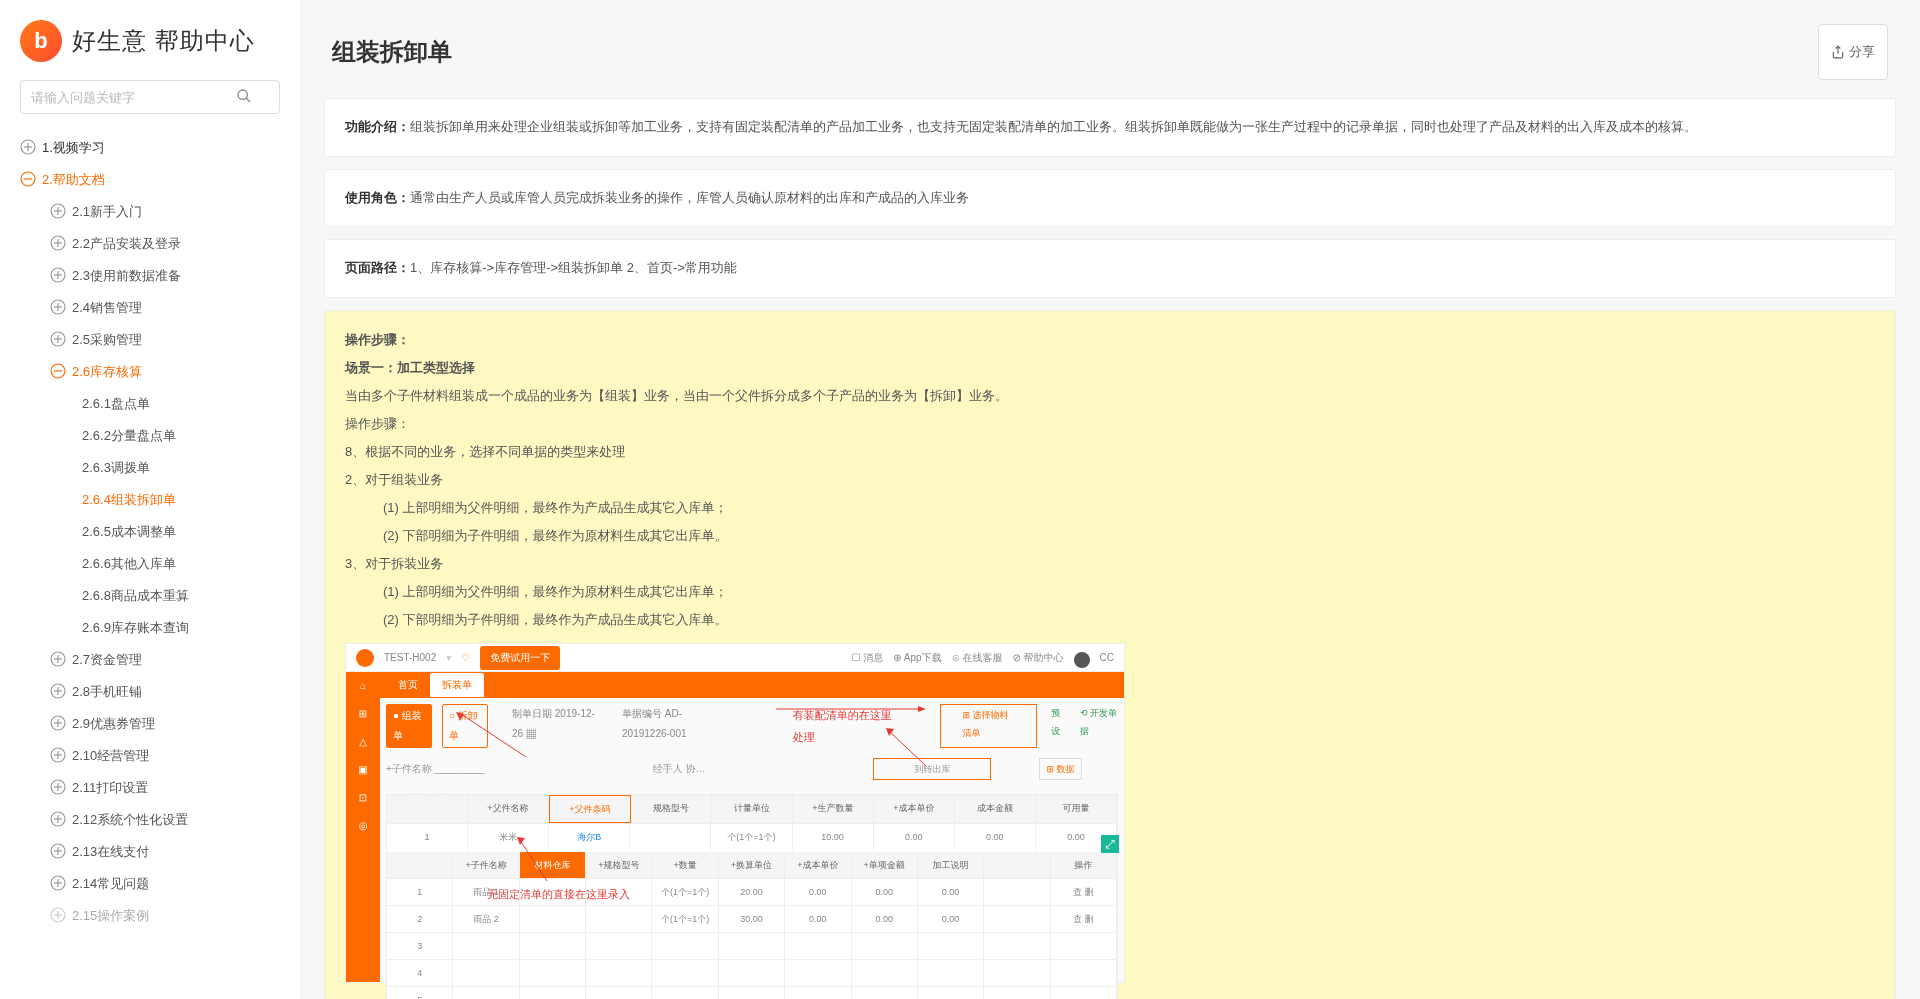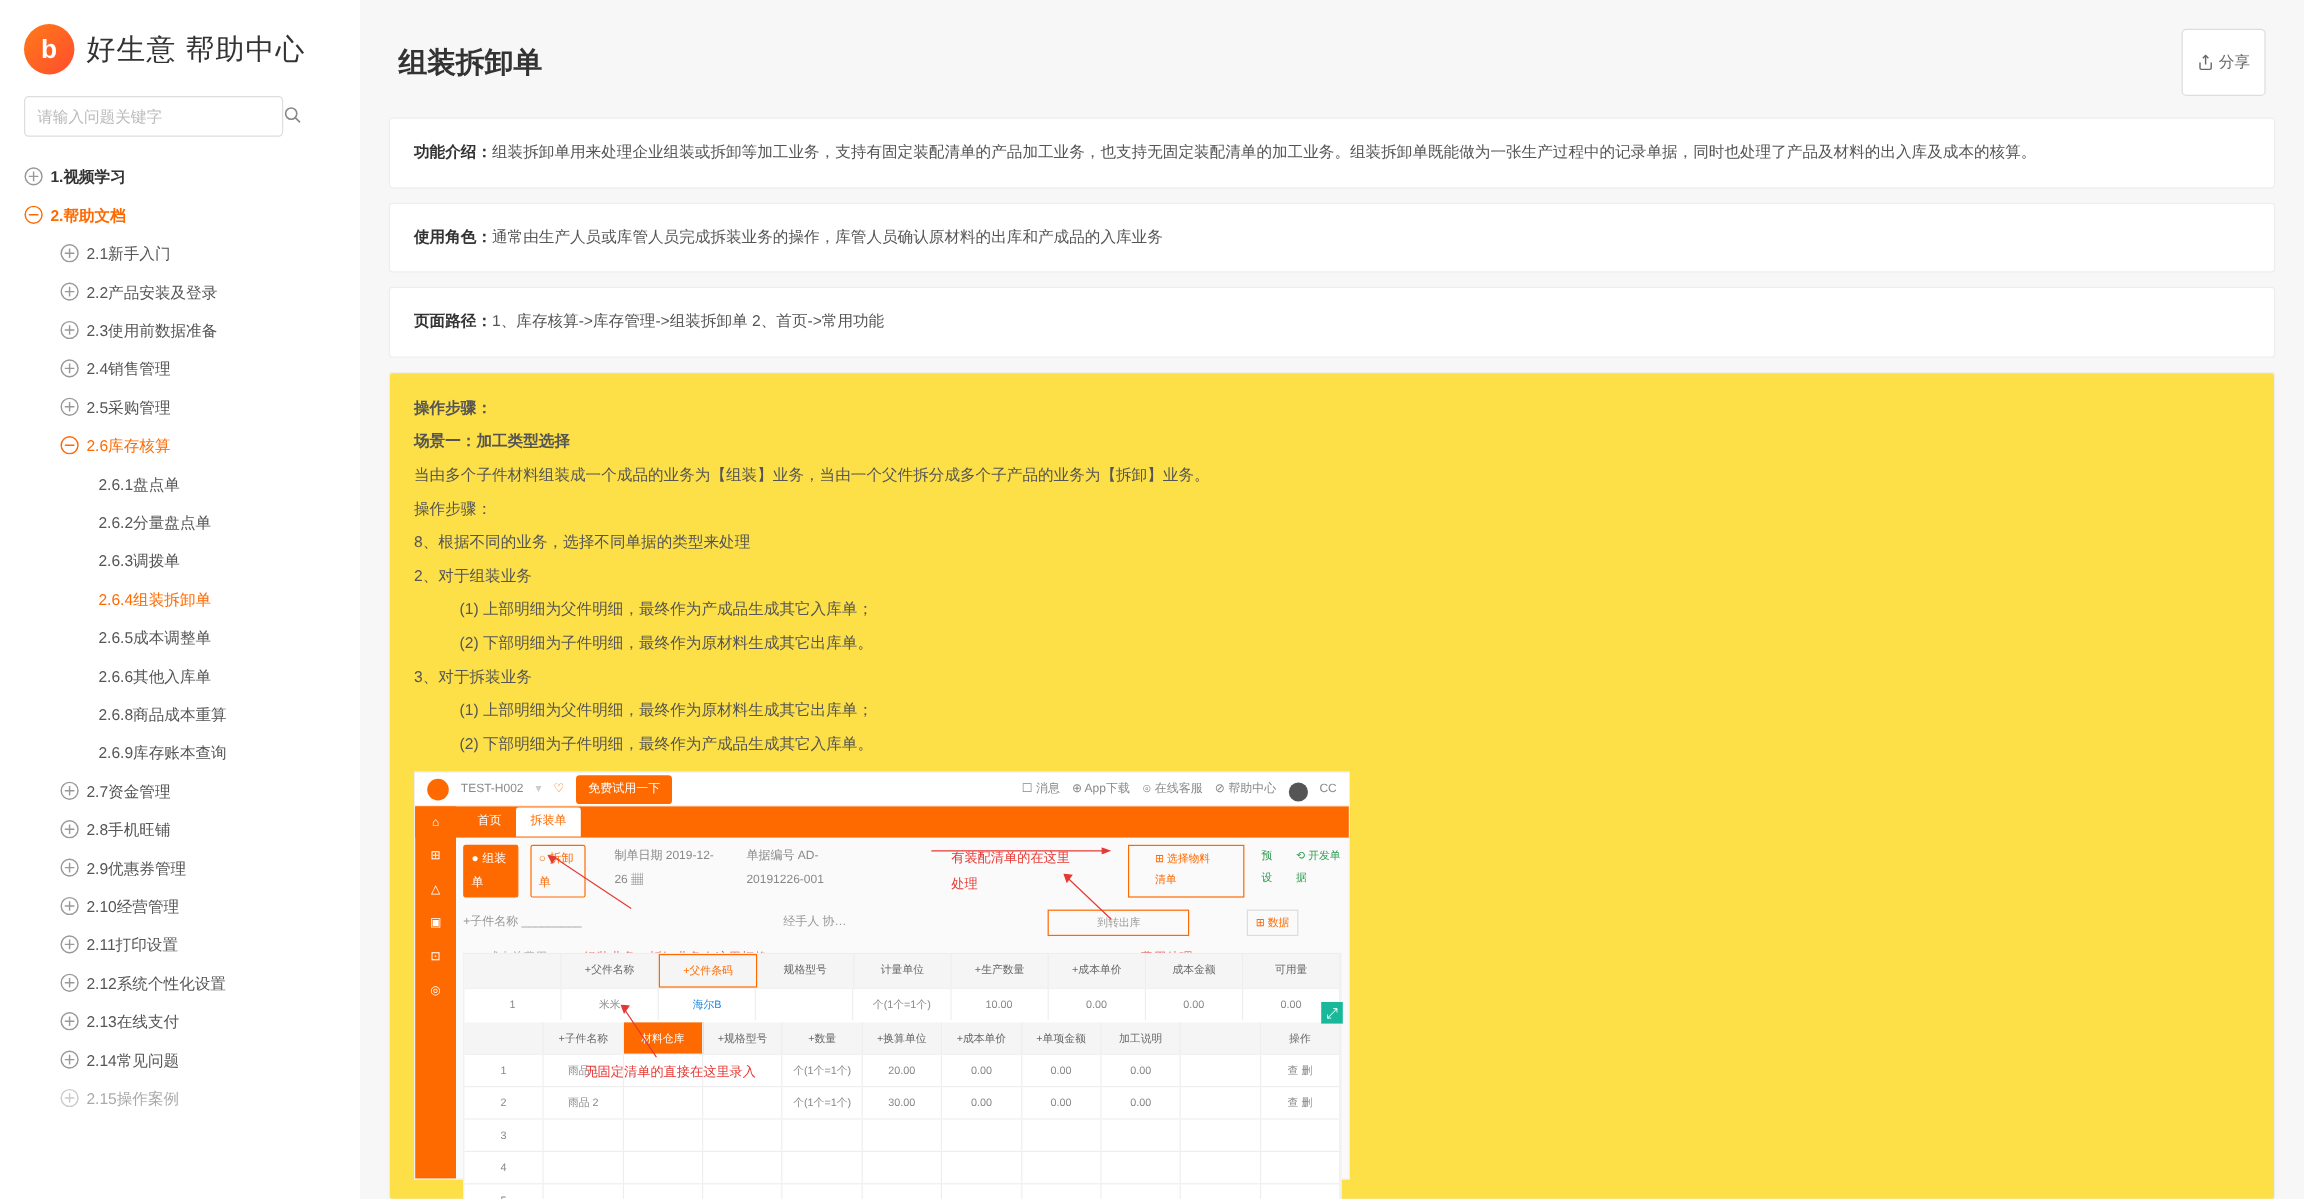--- a/index.html
+++ b/index.html
@@ -3,40 +3,40 @@
 <meta charset="utf-8">
 <style>
 *{margin:0;padding:0;box-sizing:border-box}
 body{font-family:"Microsoft YaHei","PingFang SC",Arial,sans-serif;font-size:13px;color:#333;background:#fff}
 .container{display:flex;width:1920px;min-height:999px;transform:scale(1);transform-origin:top left}
 .sidebar{width:300px;padding:20px 20px 0 20px;flex-shrink:0}
 .logo-row{display:flex;align-items:center;margin-bottom:18px}
 .logo-circle{width:42px;height:42px;border-radius:50%;background:linear-gradient(135deg,#ff7a18,#ff4d2e);display:flex;align-items:center;justify-content:center;color:#fff;font-weight:bold;font-size:22px}
 .logo-text{font-size:24px;margin-left:10px;color:#333;letter-spacing:1px}
 .search-box{position:relative;margin-bottom:18px}
-.search-box input{width:216px;height:34px;border:1px solid #ddd;border-radius:4px;padding:0 32px 0 10px;font-size:13px;color:#999;outline:none}
+.search-box input{width:260px;height:34px;border:1px solid #ddd;border-radius:4px;padding:0 32px 0 10px;font-size:13px;color:#999;outline:none}
 .search-box input::placeholder{color:#bbb}
 .search-ico{position:absolute;right:28px;top:8px;width:16px;height:16px;color:#888}
 .nav{list-style:none}
 .nav li{line-height:32px;font-size:13px}
-.nav .l1{color:#333;font-weight:700}
+.nav .l1{color:#333;font-weight:400}
 .nav .l1.open{color:#ff6a00}
 .nav .l2{padding-left:30px;color:#555}
 .nav .l2.open{color:#ff6a00}
 .nav .l3{padding-left:62px;color:#555}
 .nav .l3.active{color:#ff6a00}
 .toggle{display:inline-block;width:16px;height:16px;margin-right:6px;vertical-align:-3px}
 .toggle svg{width:16px;height:16px}
 .main{flex:1;background:#f7f7f7;padding:24px 24px 0 24px;position:relative}
 .title-row{display:flex;justify-content:space-between;align-items:center;margin-bottom:18px;padding:0 8px}
 .page-title{font-size:24px;font-weight:600;color:#333}
 .share-btn{border:1px solid #ddd;background:#fff;padding:18px 12px;border-radius:4px;font-size:13px;color:#666;cursor:pointer;display:flex;align-items:center;gap:4px}
 .card{background:#fff;border:1px solid #eee;border-radius:3px;padding:16px 20px;margin-bottom:12px;line-height:1.9;color:#555}
 .card strong{color:#333}
-.steps-card{background:#fde047;border:1px solid #eee;border-radius:3px;padding:16px 20px;color:#555;line-height:2.0}
+.steps-card{background:#fef9c3;border:1px solid #eee;border-radius:3px;padding:16px 20px;color:#555;line-height:2.0}
 .steps-card p{margin-bottom:2px}
 .indent1{padding-left:38px}
 .demo-img{margin-top:10px;width:780px;height:340px;background:#fafafa;border:1px solid #eee;position:relative;font-size:10px;color:#888}
 .demo-topbar{height:28px;background:#fff;border-bottom:1px solid #eee;display:flex;align-items:center;padding:0 10px;justify-content:space-between}
 .demo-orange-btn{background:#ff6a00;color:#fff;font-size:10px;padding:2px 10px;border-radius:3px}
 .demo-tabbar{height:26px;background:#ff6a00;display:flex;align-items:center;padding-left:40px}
 .demo-tab{background:#fff;color:#ff6a00;font-size:10px;padding:2px 12px;margin-right:4px;border-radius:2px 2px 0 0}
 .demo-tab2{color:#fff;font-size:10px;padding:2px 12px}
 .demo-leftnav{position:absolute;left:0;top:28px;width:34px;bottom:0;background:#ff6a00}
 .demo-leftnav div{height:28px;display:flex;align-items:center;justify-content:center;color:#fff}

